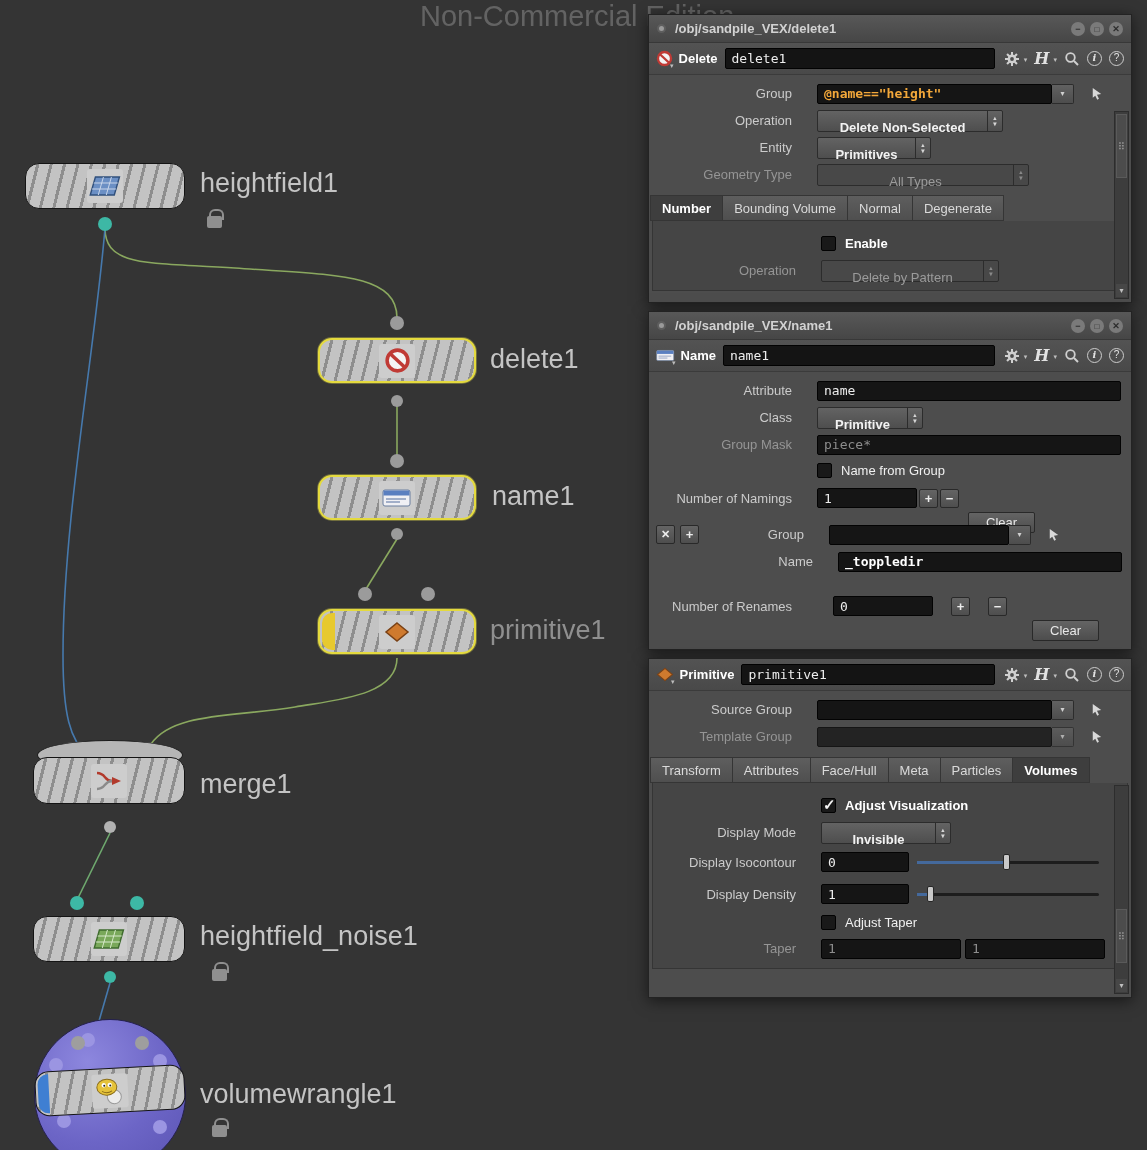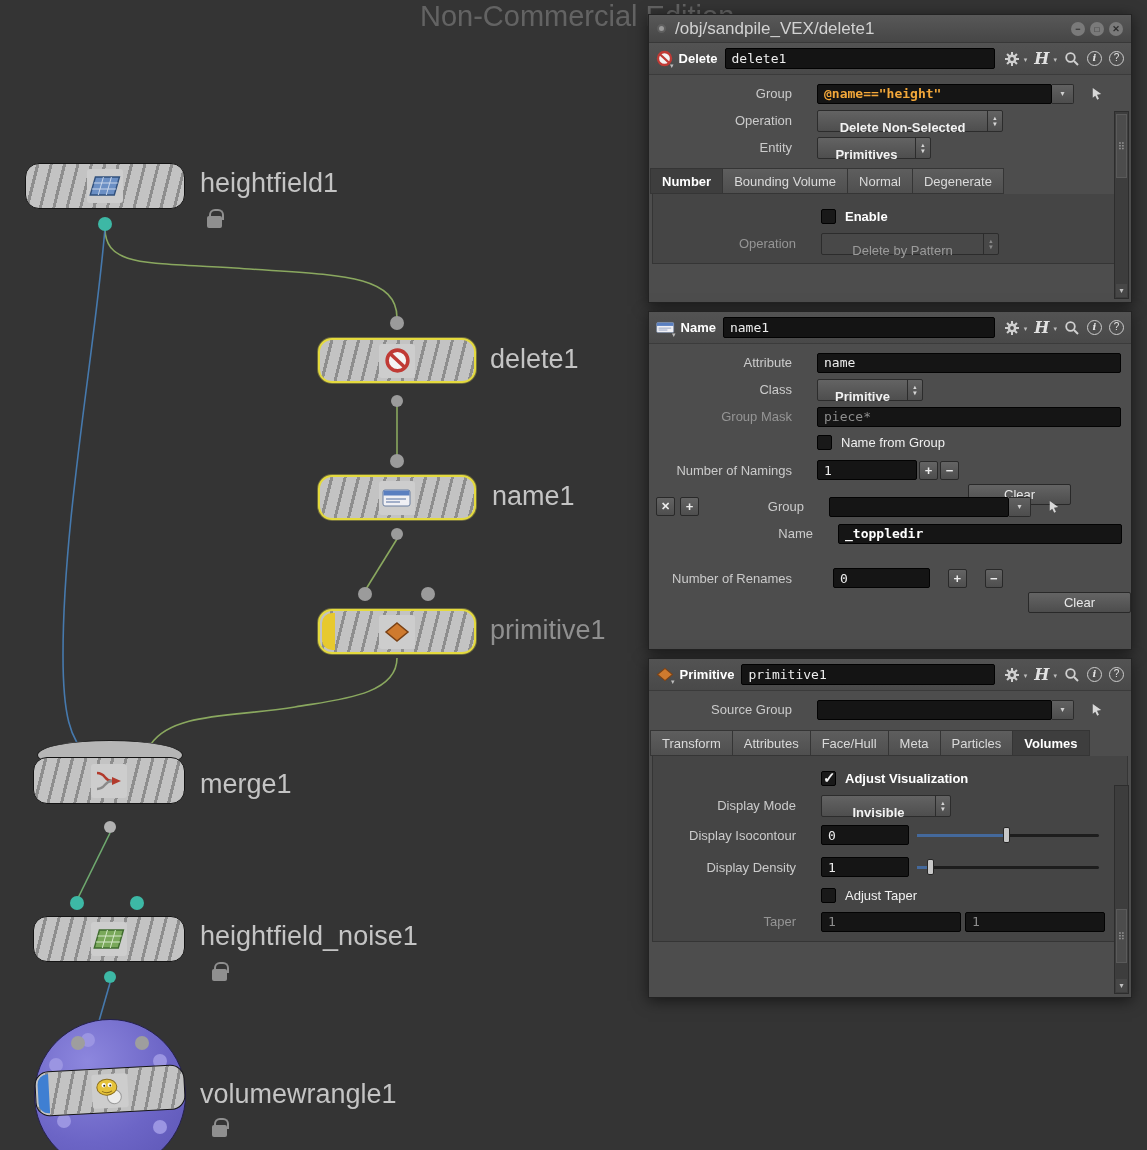--- a/index.html
+++ b/index.html
@@ -63,21 +63,21 @@
   
   .panel {
     position:absolute; width:484px; z-index:10; background:#4d4d4d;
     border:1px solid #232323; box-shadow:0 3px 14px rgba(0,0,0,.55); overflow:hidden;
   }
   .ptitle {
     height:28px; background:linear-gradient(#585858,#464646);
     border-bottom:1px solid #383838; display:flex; align-items:center; padding:0 8px;
   }
   .ptitle .pdot-icon { width:9px; height:9px; border-radius:50%; background:#9a9a9a; border:2px solid #5e5e5e; }
-  .ptitle .ttext { flex:1; margin-left:9px; font-size:17px; font-weight:normal; color:#d2d2d2; }
+  .ptitle .ttext { flex:1; margin-left:9px; font-size:13px; font-weight:bold; color:#d2d2d2; }
   .winbtn {
     width:14px; height:14px; border-radius:50%; background:#7a7a7a; margin-left:5px;
     color:#2c2c2c; font-size:9px; line-height:14px; text-align:center; font-weight:bold;
   }
   .winbtn.min::after { content:"−"; }
   .winbtn.max::after { content:"□"; font-size:8px; }
   .winbtn.cls::after { content:"✕"; }
 
   .noderow {
     height:32px; display:flex; align-items:center; padding:0 7px;
@@ -147,21 +147,21 @@
   .cblabel.b { font-weight:bold; color:#fff; }
   .sq {
     width:19px; height:19px; background:linear-gradient(#646464,#4e4e4e); border:1px solid #292929;
     border-radius:2px; color:#ececec; font-size:13px; font-weight:bold;
     display:flex; align-items:center; justify-content:center; margin-left:2px;
   }
   .sq.plus::after { content:"+"; }
   .sq.minus::after { content:"−"; }
   .sq.x::after { content:"✕"; font-size:11px; }
   .btn {
-    height:21px; padding:0 35px; background:linear-gradient(#646464,#4d4d4d); border:1px solid #292929;
+    height:21px; padding:0 17px; background:linear-gradient(#646464,#4d4d4d); border:1px solid #292929;
     border-radius:2px; color:#e8e8e8; font-size:13px; display:flex; align-items:center; margin-left:9px;margin-top:48px;
   }
   .tabs { display:flex; padding-left:1px; margin-top:7px; }
   .tab {
     font-size:13px; color:#dadada; background:linear-gradient(#5e5e5e,#4f4f4f);
     border:1px solid #353535; border-right:none; padding:5px 11px 4px; white-space:nowrap;
   }
   .tab:last-child { border-right:1px solid #353535; }
   .tab.active { background:#3e3e3e; color:#ffffff; font-weight:bold; }
   .tabbox { border:1px solid #353535; border-top:none; background:#454545; margin:0 3px; padding:9px 0 6px; }
@@ -373,20 +373,30 @@
       <div class="prow">
         <span class="plabel">Entity</span>
         <span class="dd" style="width:114px;">
           <span class="ddlabel">Primitives</span>
             <span class="spin">
               <i></i>
               <b></b>
             </span>
         </span>
       </div>
+      <div class="prow">
+        <span class="plabel dim">Geometry Type</span>
+        <span class="dd disabled" style="width:212px;">
+          <span class="ddlabel">All Types</span>
+            <span class="spin">
+              <i></i>
+              <b></b>
+            </span>
+        </span>
+      </div>
       <div class="tabs">
         <span class="tab active">Number</span>
         <span class="tab">Bounding Volume</span>
         <span class="tab">Normal</span>
         <span class="tab">Degenerate</span>
       </div>
       <div class="tabbox">
         <div class="prow">
           <span class="plabel"></span>
           <span class="cb"></span>
@@ -404,20 +414,27 @@
         </div>
       </div>
     </div>
     <div class="vscroll" style="top:96px; bottom:3px;">
       <div class="vthumb"></div>
       <div class="vdown"></div>
     </div>
   </div>
 
   <div class="panel" style="left:648px; top:311px; height:339px;">
+    <div class="ptitle">
+      <span class="pdot-icon"></span>
+      <span class="ttext">/obj/sandpile_VEX/name1</span>
+      <span class="winbtn min"></span>
+      <span class="winbtn max"></span>
+      <span class="winbtn cls"></span>
+    </div>
     <div class="noderow">
       <span class="hicon">
         <svg width="19" height="15" viewBox="0 0 30 22">
             <rect x="1" y="3" width="27" height="16" rx="2" fill="#f0f0f4" stroke="#6b7f9f"></rect>
             <rect x="1.5" y="3.5" width="26" height="5" fill="#5a7fc0"></rect>
             <path d="M4 12 h20 M4 15 h14" stroke="#8899bb" stroke-width="1.3" fill="none"></path>
           </svg>
       </span>
         <span class="mini-caret"></span>
       <span class="typelabel">Name</span>
@@ -551,20 +568,32 @@
         <span class="combo">
           <span class="tfield" style="width:235px;"></span>
           <span class="ddbtn"></span>
         </span>
         <span class="picker">
           <svg width="15" height="15" viewBox="0 0 16 16">
               <path d="M4 2 L13 8.5 L8.5 9.4 L10.6 13.6 L8.8 14.6 L6.7 10.4 L4 12.5 Z" fill="#d8d8d8"></path>
             </svg>
         </span>
       </div>
+      <div class="prow">
+        <span class="plabel dim">Template Group</span>
+        <span class="combo" style="opacity:.75;">
+          <span class="tfield" style="width:235px;"></span>
+          <span class="ddbtn"></span>
+        </span>
+        <span class="picker">
+          <svg width="15" height="15" viewBox="0 0 16 16">
+              <path d="M4 2 L13 8.5 L8.5 9.4 L10.6 13.6 L8.8 14.6 L6.7 10.4 L4 12.5 Z" fill="#d8d8d8"></path>
+            </svg>
+        </span>
+      </div>
       <div class="tabs">
         <span class="tab">Transform</span>
         <span class="tab">Attributes</span>
         <span class="tab">Face/Hull</span>
         <span class="tab">Meta</span>
         <span class="tab">Particles</span>
         <span class="tab active">Volumes</span>
       </div>
       <div class="tabbox" style="min-height:186px;">
         <div class="prow">

